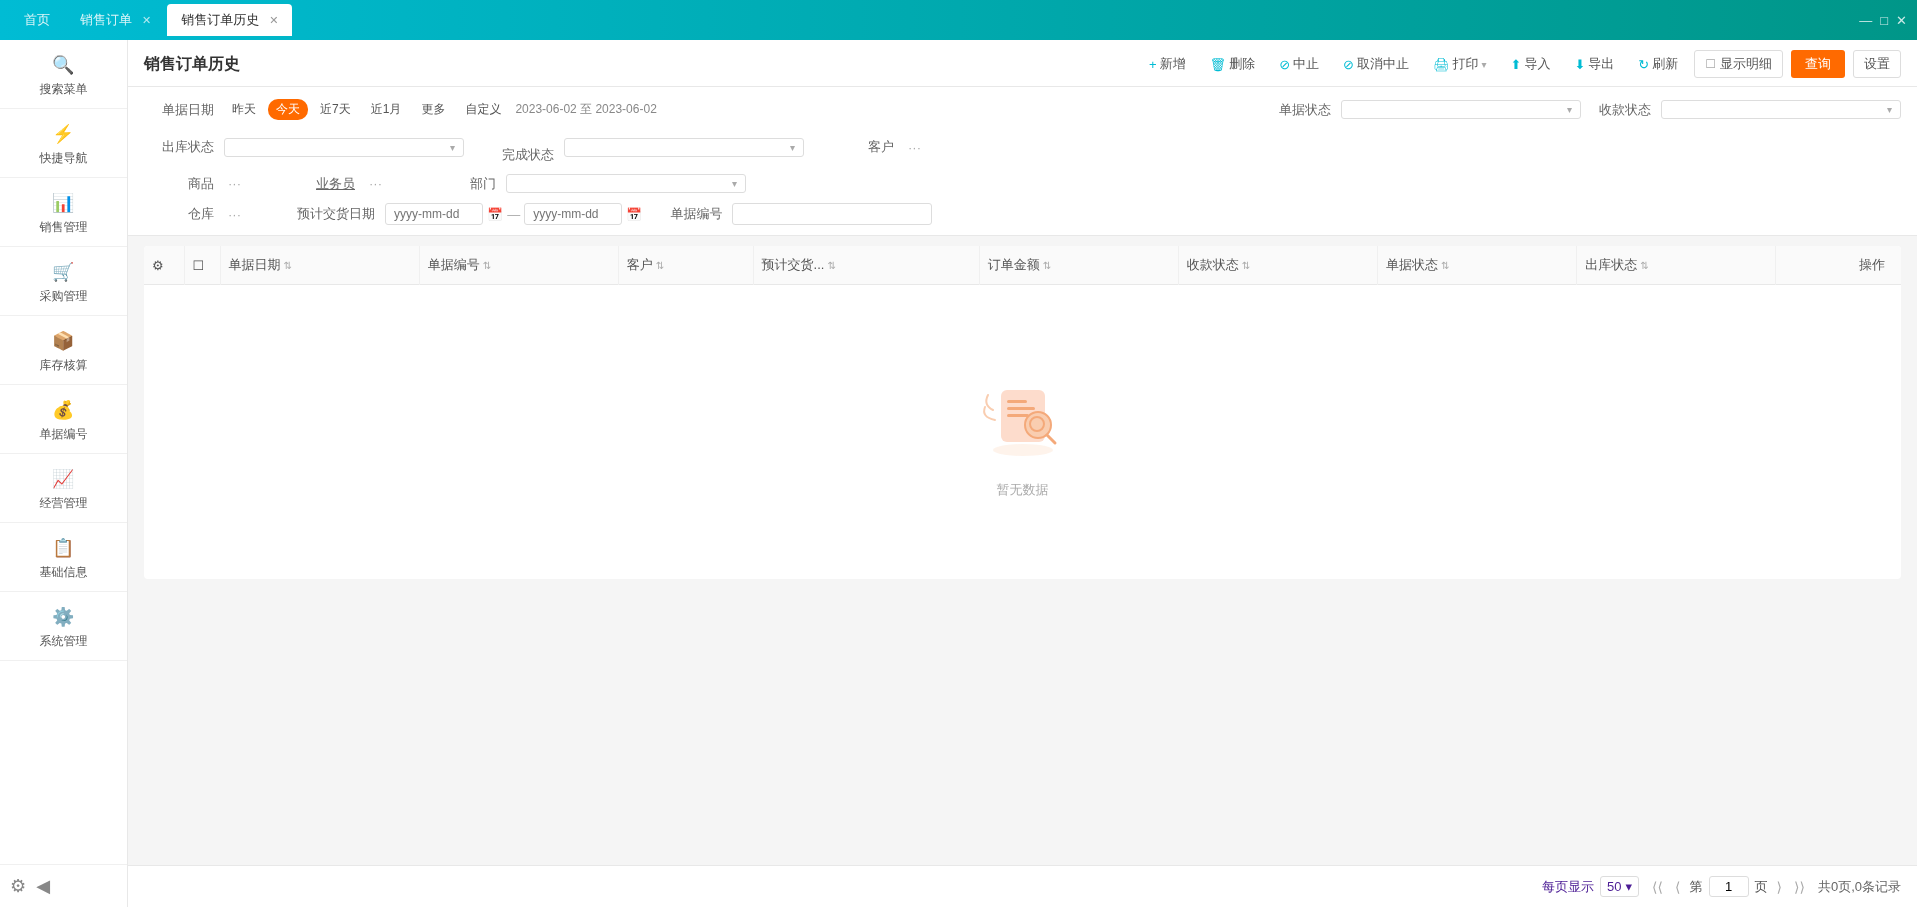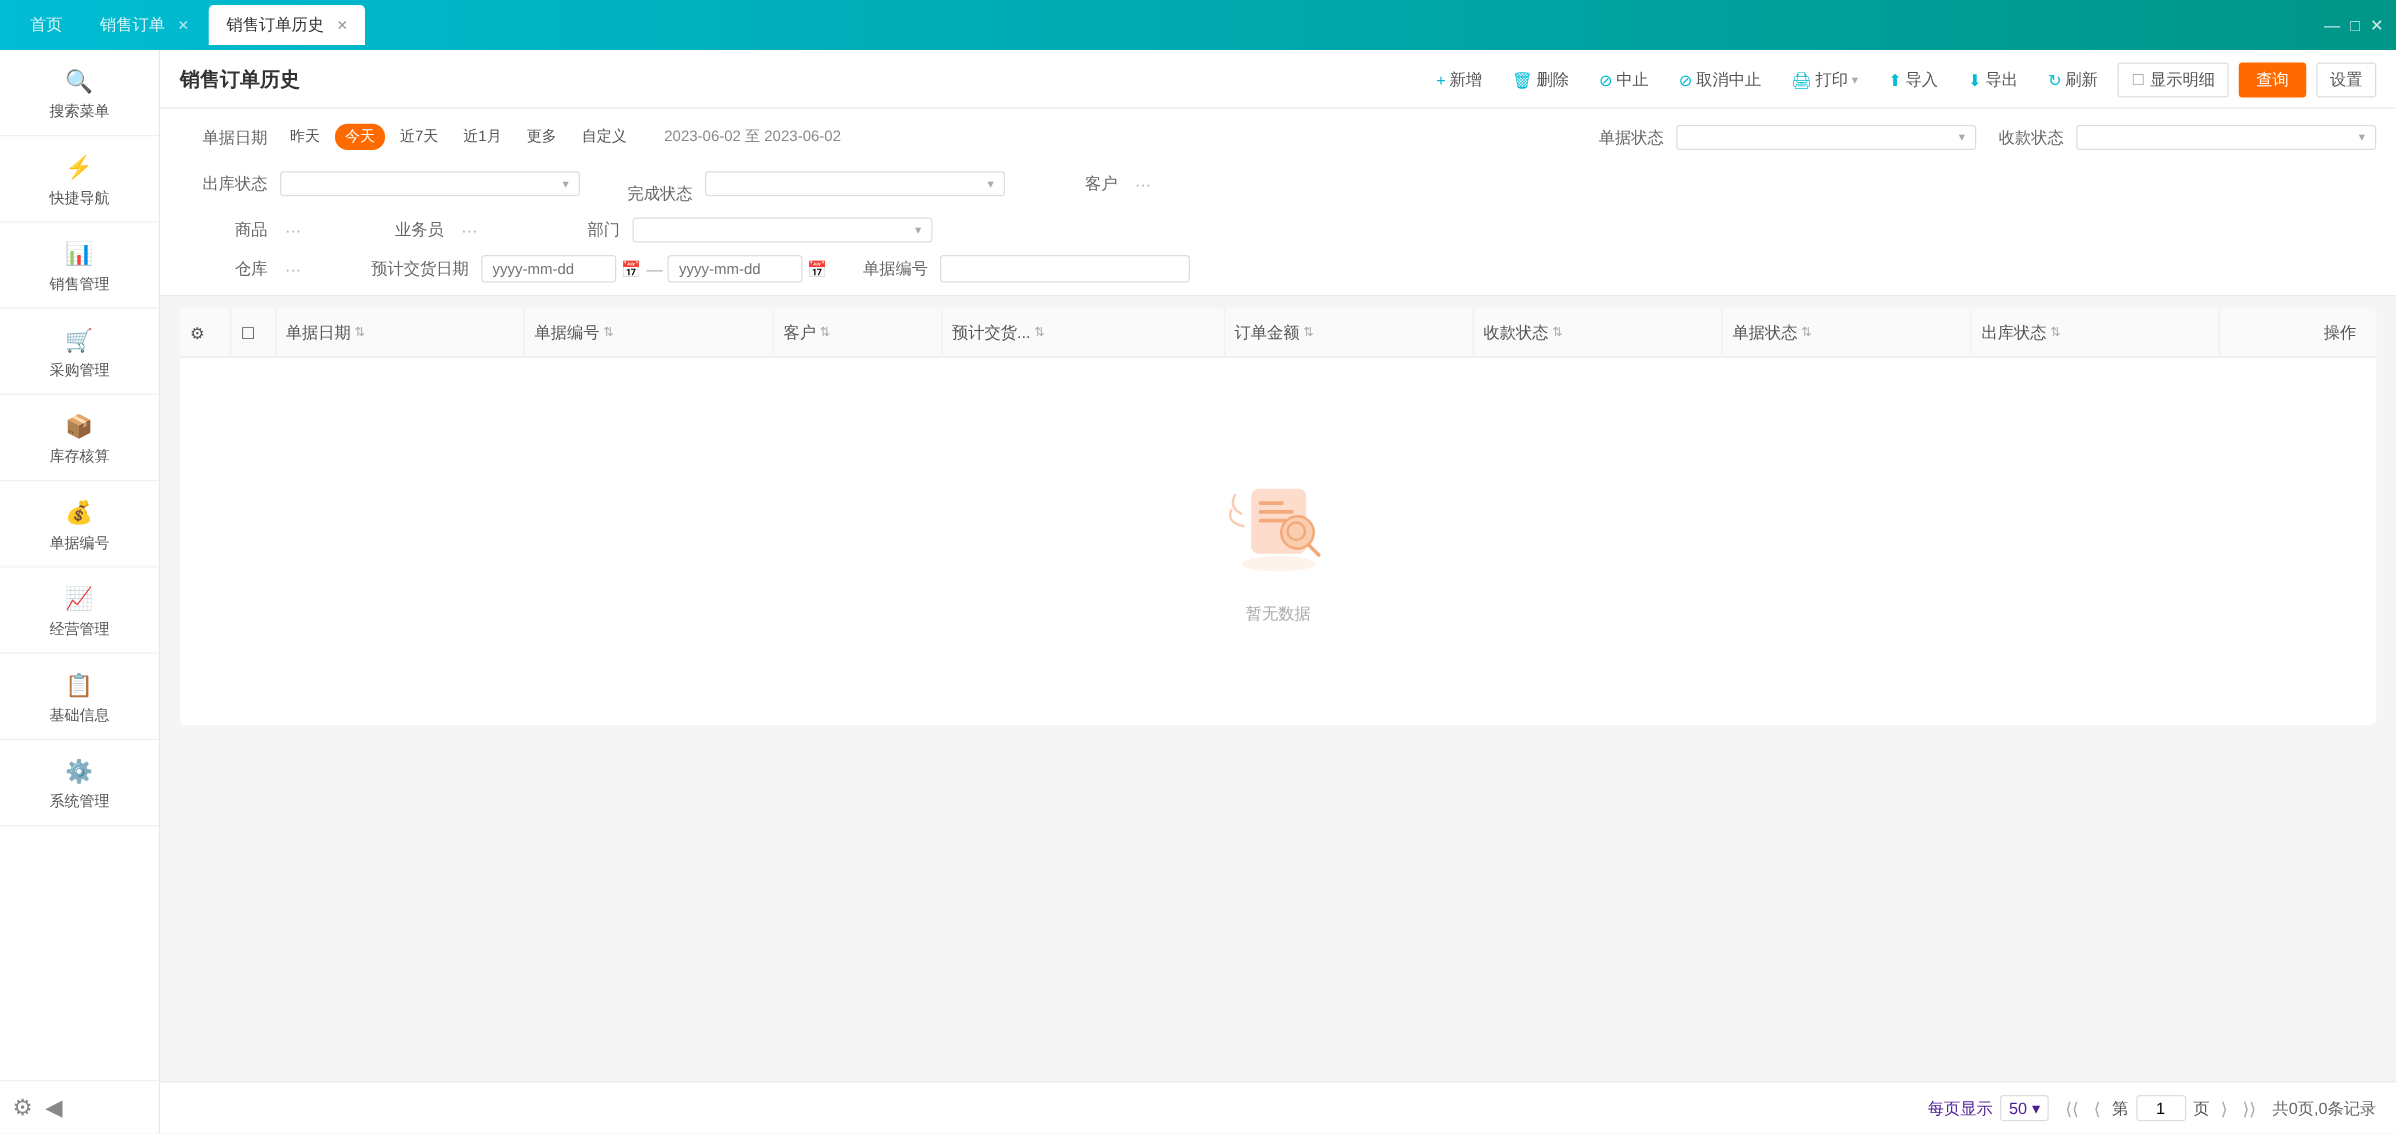--- a/index.html
+++ b/index.html
@@ -162,21 +162,21 @@
       width: 80px;
       color: #666;
       font-size: 13px;
       text-align: right;
       padding-right: 10px;
       flex-shrink: 0;
     }
     .filter-value {
       display: flex;
       align-items: center;
-      gap: 16px;
+      gap: 0;
       flex: 1;
     }
     .date-shortcuts {
       display: flex;
       align-items: center;
       gap: 4px;
     }
     .date-btn {
       padding: 2px 8px;
       border-radius: 10px;
@@ -220,21 +220,21 @@
       outline: none;
       min-width: 160px;
     }
     .filter-date-input {
       border: 1px solid #ddd;
       border-radius: 3px;
       padding: 3px 8px;
       font-size: 12px;
       color: #aaa;
       outline: none;
-      width: 108px;
+      width: 98px;
     }
     .calendar-icon { color: #aaa; margin-left: 4px; cursor: pointer; }
     .dash { margin: 0 4px; color: #aaa; }
     .collapse-more {
       text-align: center;
       padding: 6px 0;
       color: #00bcd4;
       cursor: pointer;
       font-size: 12px;
     }
@@ -499,21 +499,21 @@
           <span class="filter-select-text"></span>
           <span class="filter-select-arrow">▾</span>
         </div>
         <span class="filter-label" style="width:80px;text-align:right;padding-right:10px;flex-shrink:0;margin-left:20px;">客户</span>
         <span class="filter-dots">···</span>
       </div>
 
       <div class="filter-row">
         <span class="filter-label">商品</span>
         <span class="filter-dots">···</span>
-        <span class="filter-label" style="width:80px;text-align:right;padding-right:10px;flex-shrink:0;margin-left:40px;">业务员</span>
+        <span class="filter-label" style="width:80px;text-align:right;padding-right:10px;flex-shrink:0;margin-left:40px;text-decoration:underline;">业务员</span>
         <span class="filter-dots">···</span>
         <span class="filter-label" style="width:80px;text-align:right;padding-right:10px;flex-shrink:0;margin-left:40px;">部门</span>
         <div class="filter-select" style="width:240px;flex-shrink:0;">
           <span class="filter-select-text"></span>
           <span class="filter-select-arrow">▾</span>
         </div>
       </div>
 
       <div class="filter-row">
         <span class="filter-label">仓库</span>

